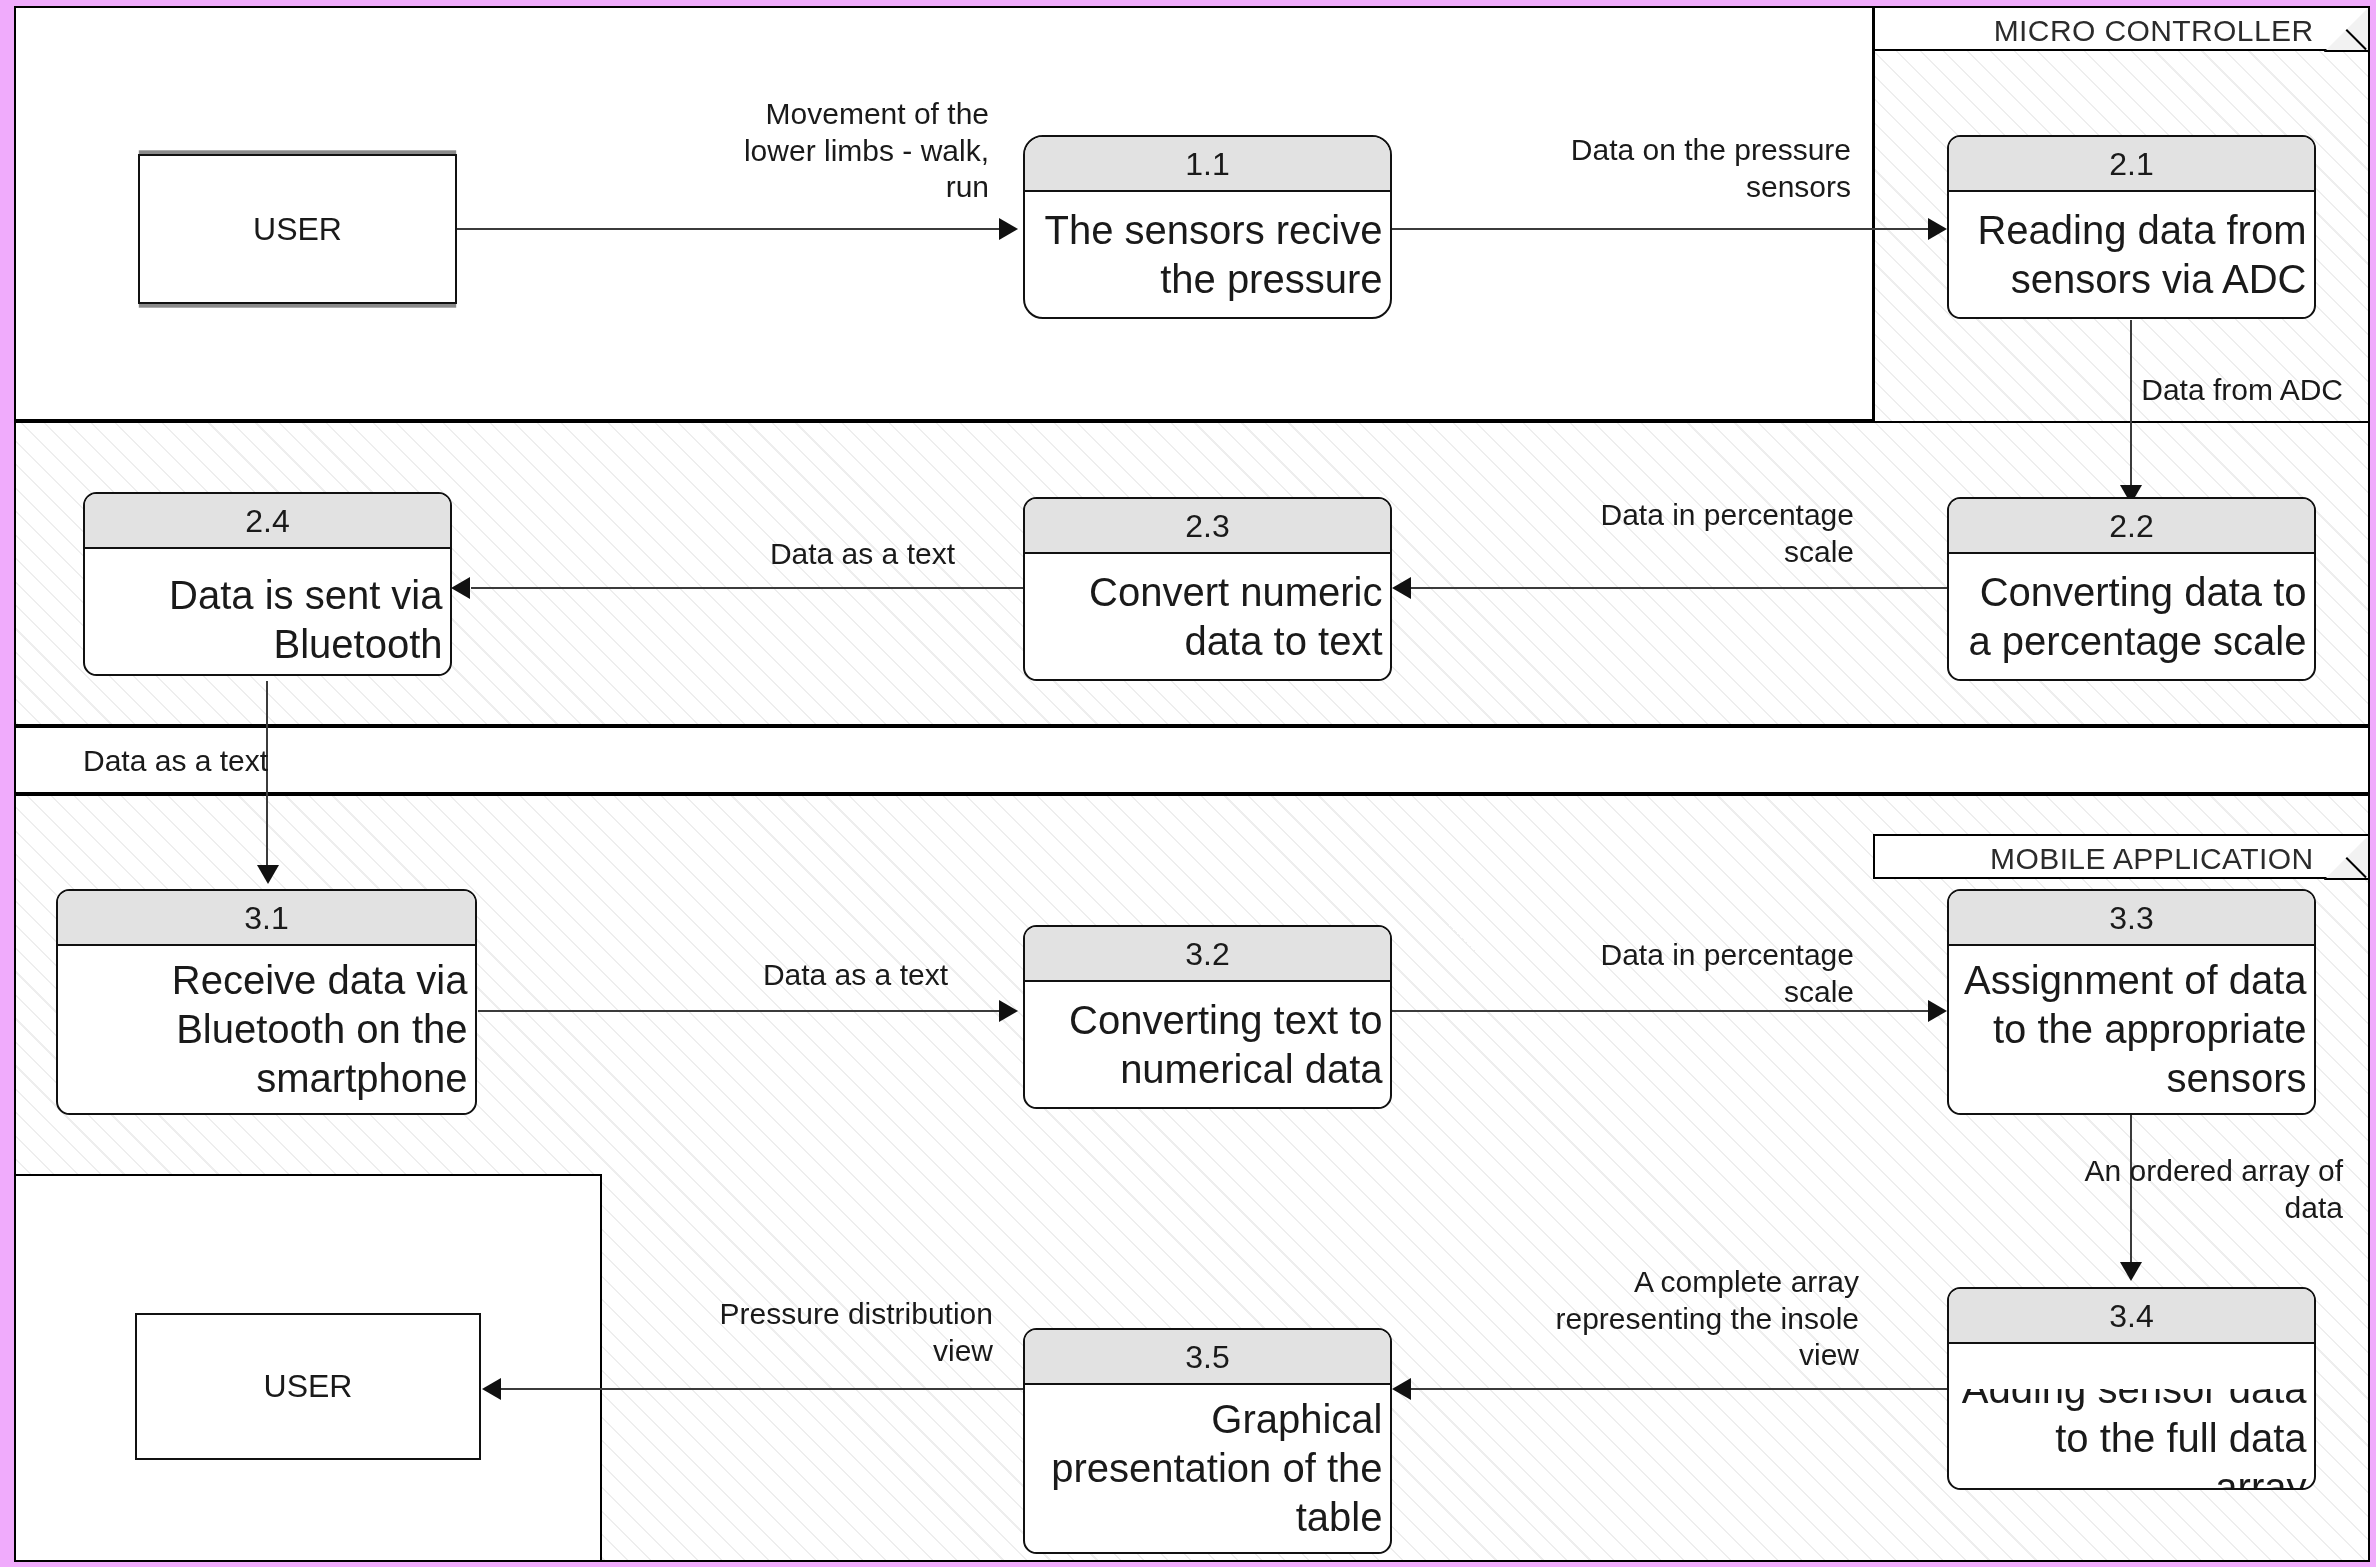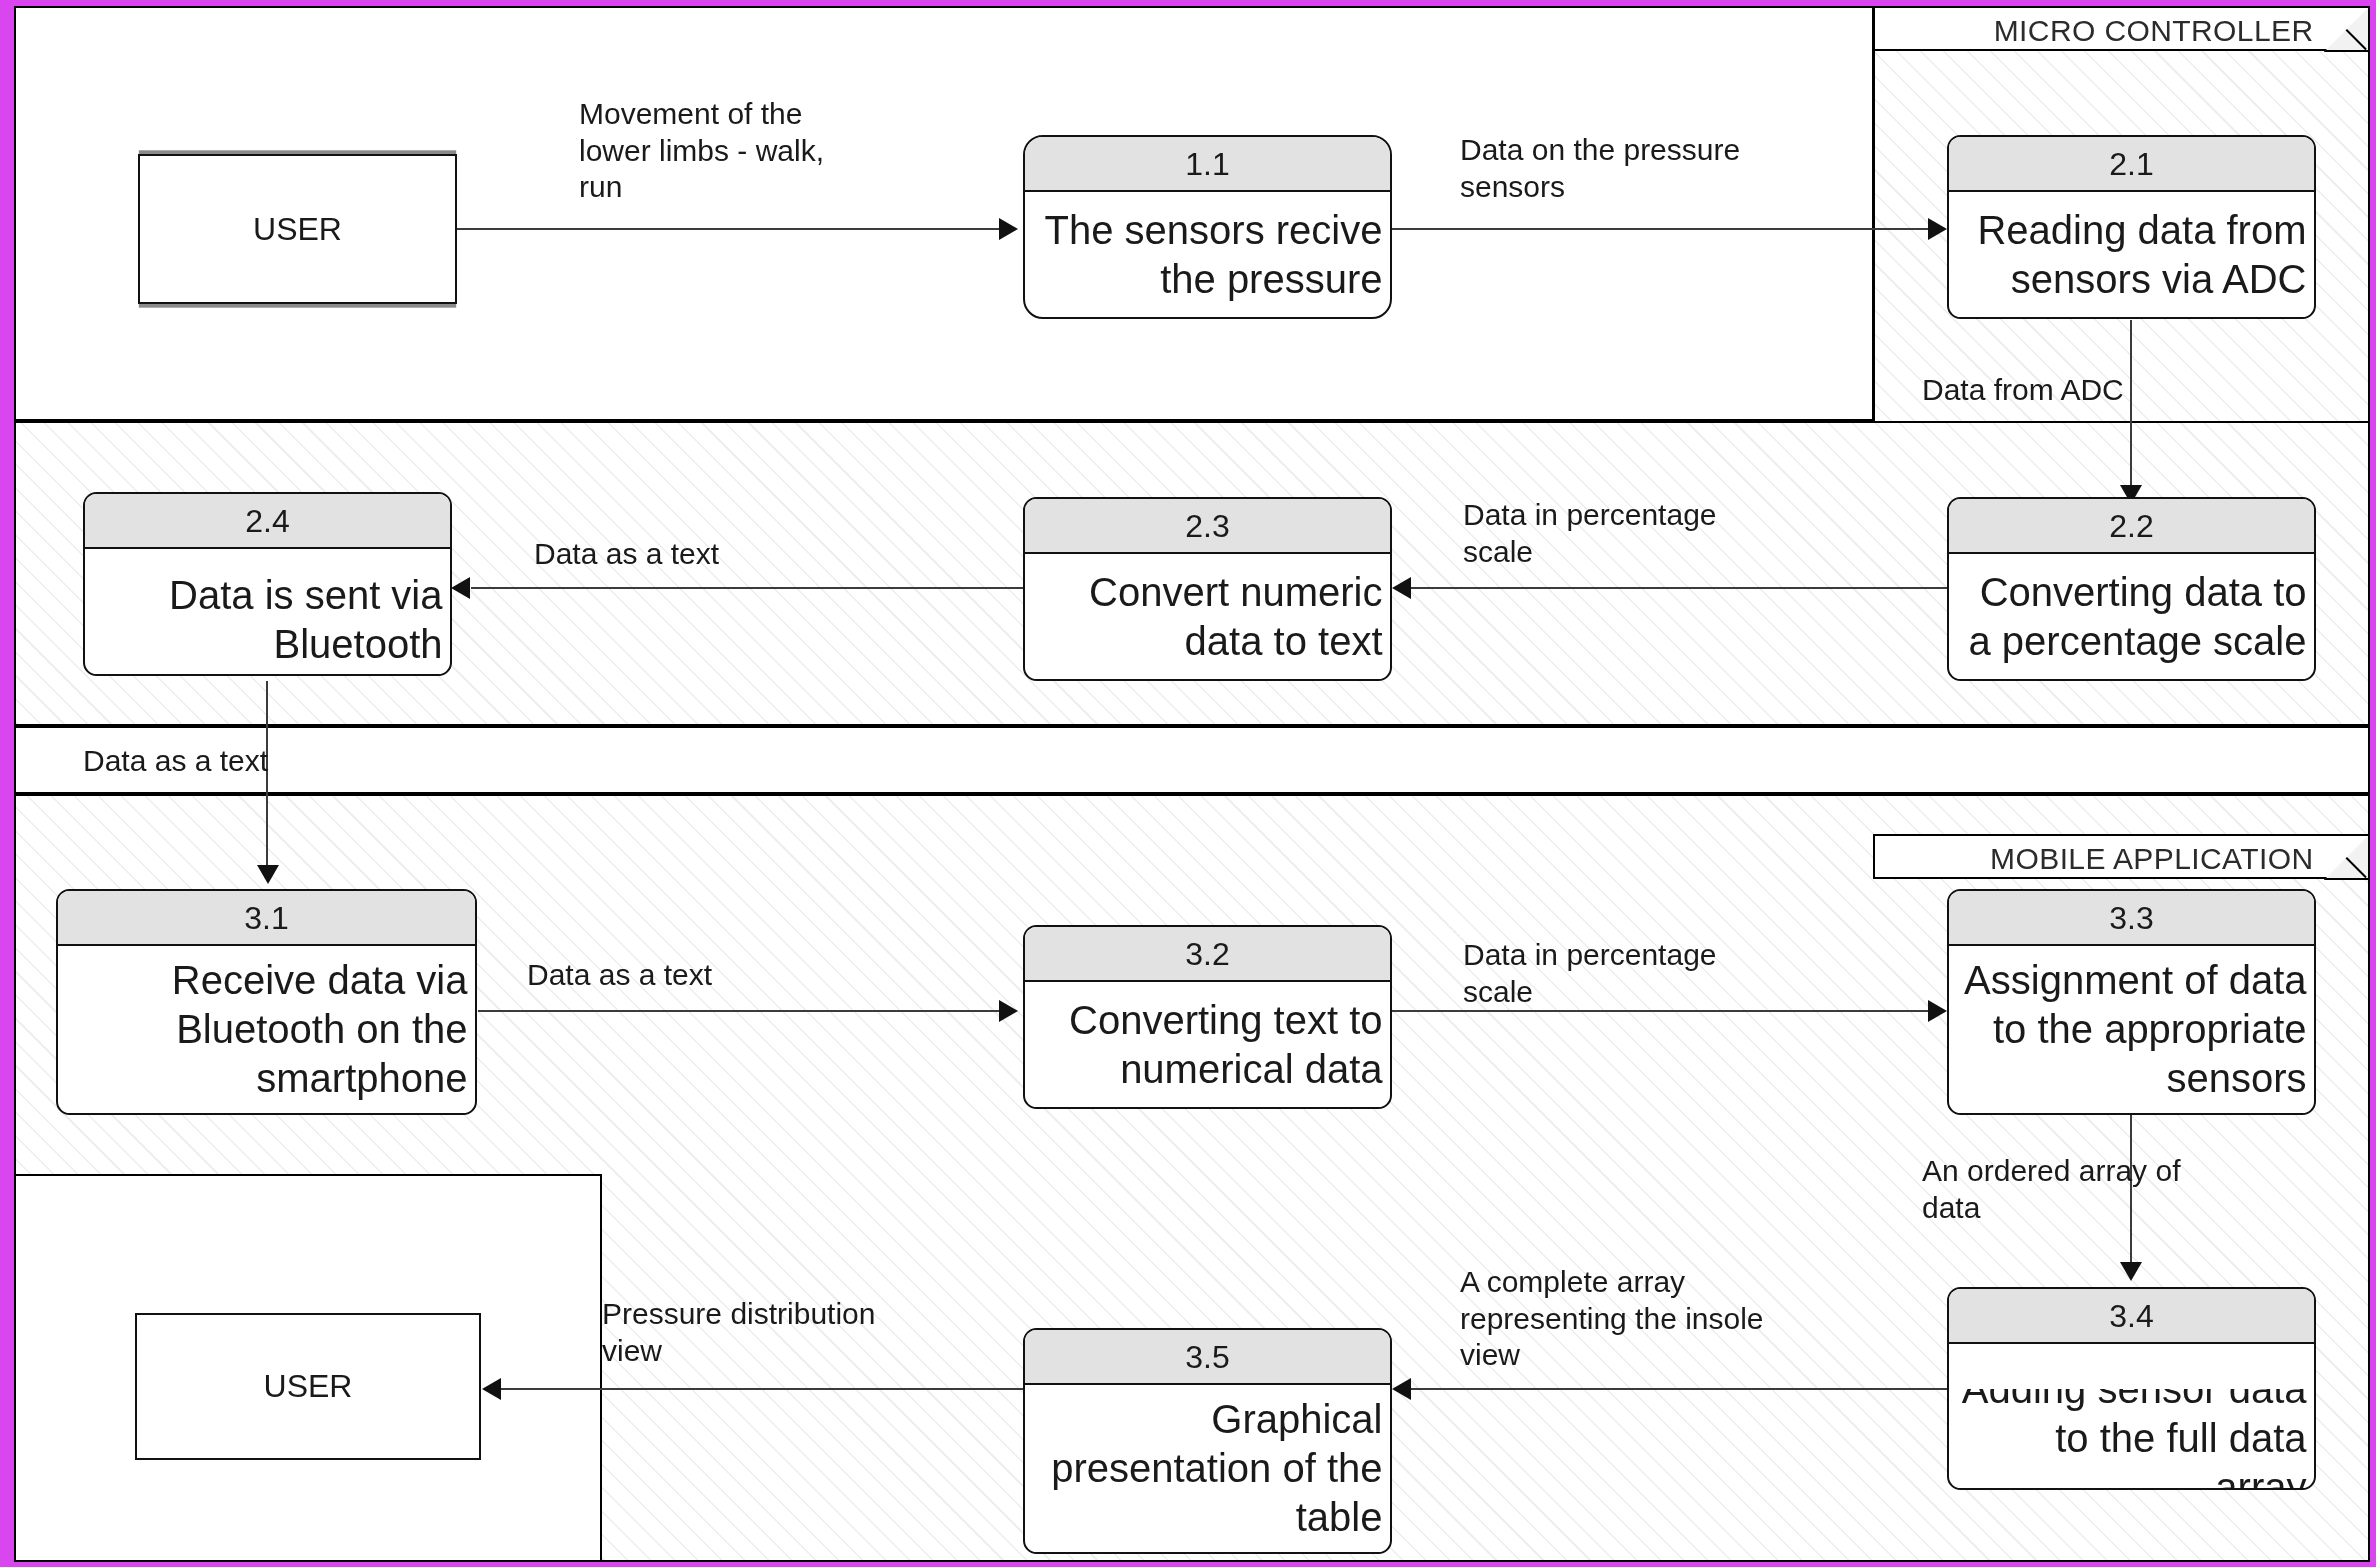--- a/index.html
+++ b/index.html
@@ -1,20 +1,20 @@
 <!DOCTYPE html>
 <html style="font-size:12px"><head>
 <meta charset="utf-8">
 <title>DFD</title>
 <style>
   html,body{margin:0;padding:0;background:#ffffff;}
   #stage{
     position:relative;
     width:2376px;height:1568px;
-    background:#d946ef;
+    background:#f0abfc;
     font-family:"Liberation Sans","DejaVu Sans",sans-serif;
     color:#1a1a1a;
     overflow:hidden;
   }
 
   
   .hatch{
     background-color:#ffffff;
     background-image:repeating-linear-gradient(
         45deg,
@@ -121,21 +121,21 @@
     border:2.3px solid #111;
     box-shadow:0 4.5px 0 -0.8px #8a8a8a, 0 -4.5px 0 -0.8px #8a8a8a;
   }
   .entity.flat{ border:2.3px solid #111; }
 
   
   .flabel{
     position:absolute;
     font-size:30px;
     line-height:1.22;
-    text-align:left;
+    text-align:right;
     color:#1a1a1a;
     white-space:pre-line;
   }
 
   
   .hline{position:absolute;height:2.3px;background:#3b3b3b;}
   .vline{position:absolute;width:2.3px;background:#3b3b3b;}
   .arrow{position:absolute;width:0;height:0;}
   .arr-r{border-top:11.3px solid transparent;border-bottom:11.3px solid transparent;border-left:19.6px solid #111;}
   .arr-l{border-top:11.3px solid transparent;border-bottom:11.3px solid transparent;border-right:19.6px solid #111;}

